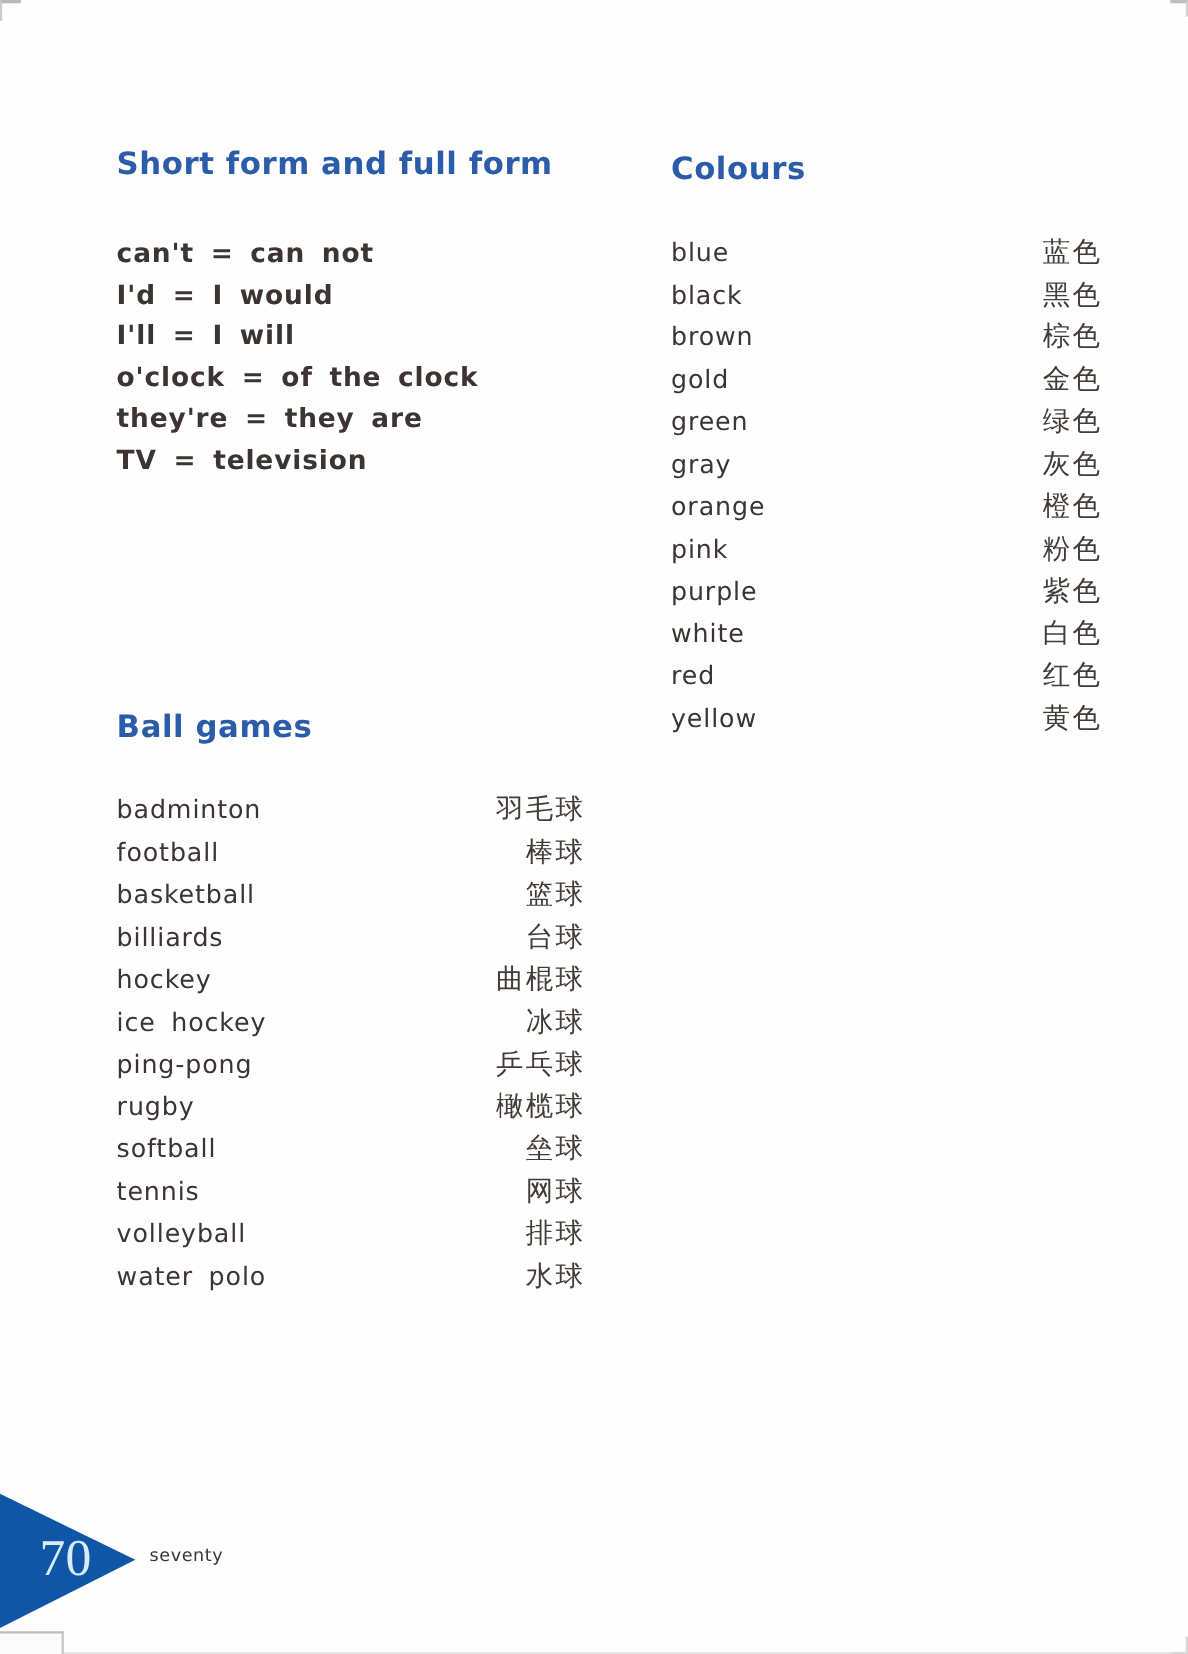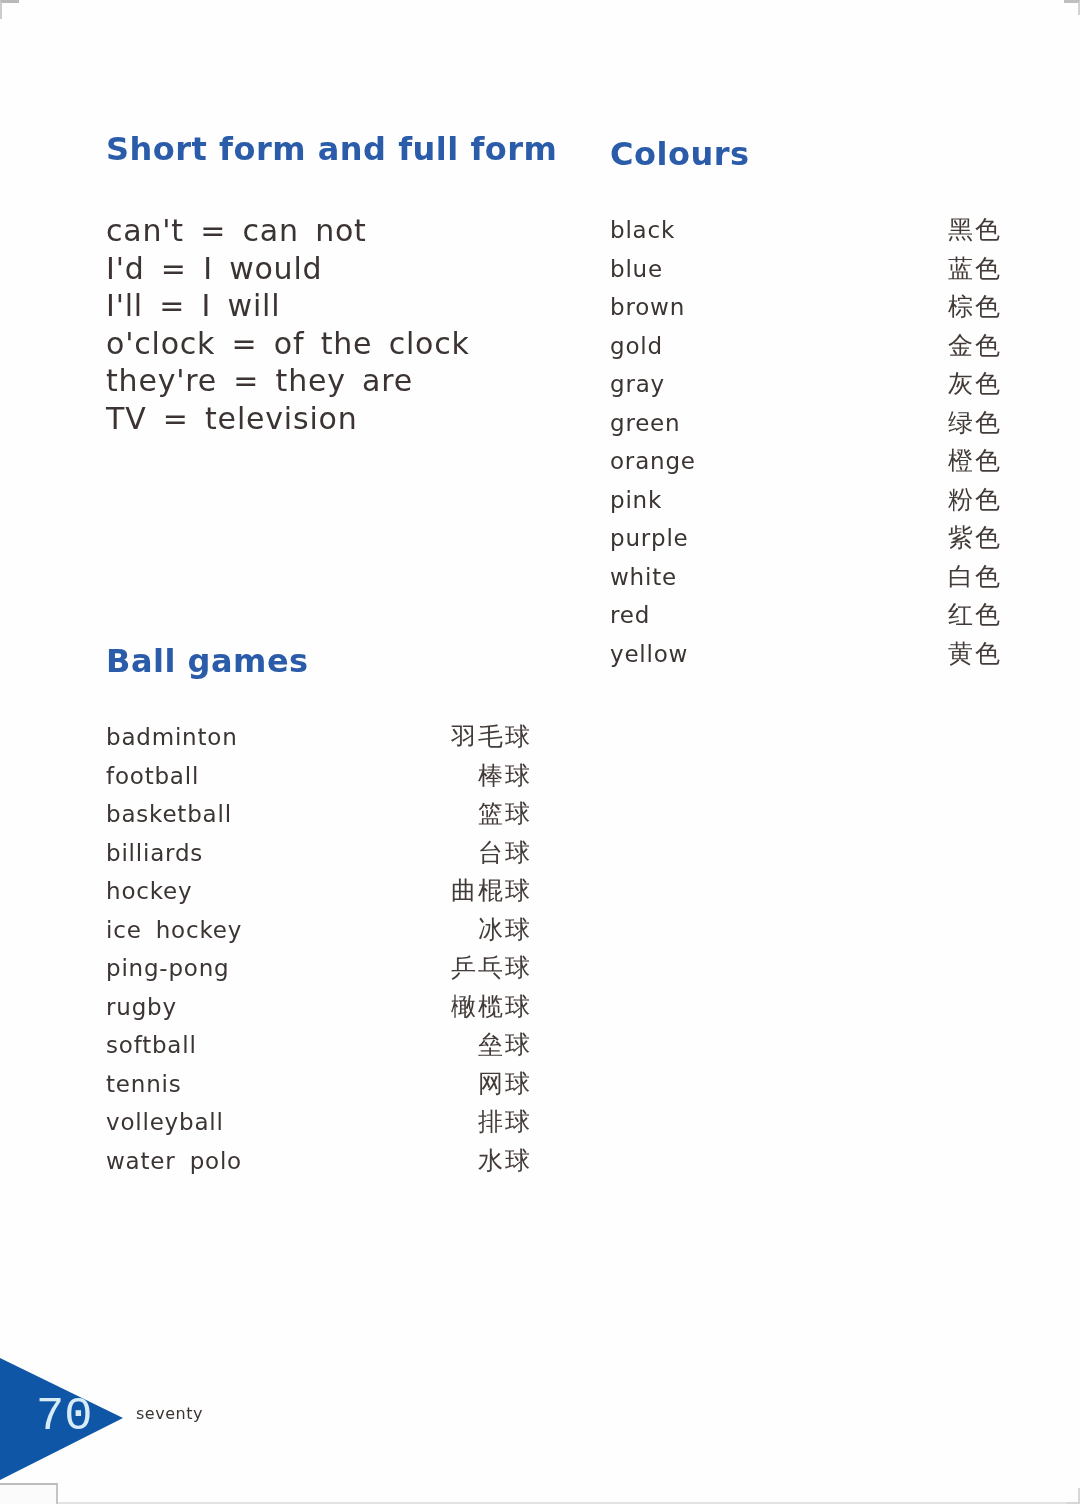--- a/index.html
+++ b/index.html
@@ -11,39 +11,40 @@
     position: relative;
     width: 1080px;
     height: 1504px;
     background: #fefefe;
     overflow: hidden;
     font-family: "DejaVu Sans", "Liberation Sans", sans-serif;
     color: #3b3432;
   }
   .heading {
     margin: 0;
-    font-size: 32px;
+    font-size: 28px;
     line-height: 42px;
     font-weight: 700;
     letter-spacing: 0.5px;
     color: #2b5ca9;
     font-family: "DejaVu Sans", sans-serif;
   }
   .col { position: absolute; }
   .short-forms { left: 106px; top: 128px; width: 470px; }
   .colours     { left: 610px; top: 133px; width: 392px; }
   .ball-games  { left: 106px; top: 640px; width: 426px; }
 
   .lines { margin-top: 42px; }
   .line {
-    font-size: 30px;
+    font-size: 24px;
     line-height: 37.5px;
     letter-spacing: 0.8px;
     word-spacing: 6px;
     white-space: nowrap;
+    font-weight: bold;
   }
   .rows { margin-top: 36px; }
   .ball-games .rows { }
   .row {
     display: flex;
     justify-content: space-between;
     align-items: baseline;
     line-height: 37.5px;
   }
   .en {
@@ -59,21 +60,21 @@
     color: #433b38;
     white-space: nowrap;
   }
 
   .footer { position: absolute; left: 0; top: 1352px; width: 420px; height: 136px; }
   .page-arrow { position: absolute; left: 0; top: 0; }
   .page-num {
     position: absolute;
     left: 36px;
     top: 39px;
-    font-family: Liberation Mono, monospace;
+    font-family: Liberation Serif, serif;
     font-size: 47px;
     line-height: 52px;
     color: #d8ecf8;
   }
   .page-word {
     position: absolute;
     left: 136px;
     top: 52px;
     font-size: 16px;
     letter-spacing: 0.5px;
@@ -119,42 +120,42 @@
         <div class="line">they're = they are</div>
         <div class="line">TV = television</div>
       </div>
   </section>
 
   <section class="col colours">
     <h2 class="heading">Colours</h2>
     <div class="rows">
 
     <div class="row">
+        <span class="en">blue</span>
+        <span class="zh">蓝色</span>
+      </div>
+        <div class="row">
         <span class="en">black</span>
         <span class="zh">黑色</span>
       </div>
         <div class="row">
-        <span class="en">blue</span>
-        <span class="zh">蓝色</span>
-      </div>
-        <div class="row">
         <span class="en">brown</span>
         <span class="zh">棕色</span>
       </div>
         <div class="row">
         <span class="en">gold</span>
         <span class="zh">金色</span>
       </div>
         <div class="row">
+        <span class="en">green</span>
+        <span class="zh">绿色</span>
+      </div>
+        <div class="row">
         <span class="en">gray</span>
         <span class="zh">灰色</span>
-      </div>
-        <div class="row">
-        <span class="en">green</span>
-        <span class="zh">绿色</span>
       </div>
         <div class="row">
         <span class="en">orange</span>
         <span class="zh">橙色</span>
       </div>
         <div class="row">
         <span class="en">pink</span>
         <span class="zh">粉色</span>
       </div>
         <div class="row">

